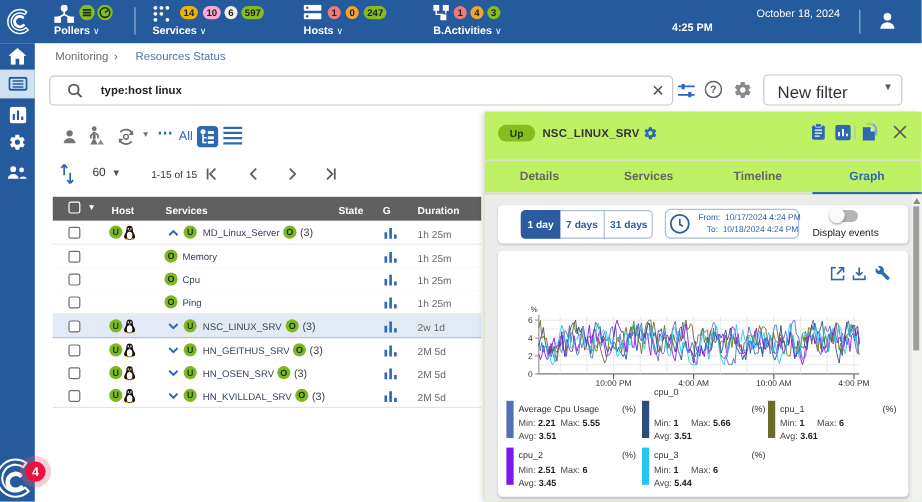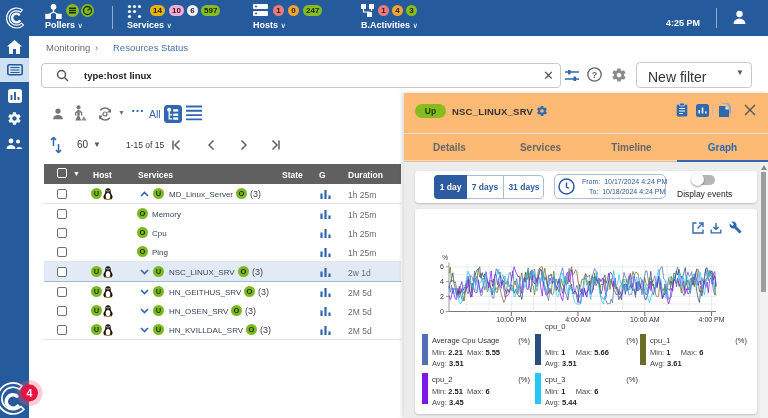--- a/index.html
+++ b/index.html
@@ -32,21 +32,21 @@
 .row.hl { background:#e2ebf5; border-bottom:1px solid #9fbcd8; }
 .cb { position:absolute; left:13px; top:5px; width:10px; height:10px; border:1.4px solid #6f6f6f; border-radius:2px; background:#fff;}
 .ubadge { position:absolute; width:11px; height:11px; border-radius:50%; background:#7cb821;
   color:#253a10; font-size:7.5px; font-weight:bold; text-align:center; line-height:11px; top:4px;}
 .rowname { position:absolute; top:6px; font-size:8px; color:#39445a; white-space:nowrap;}
 .dur { position:absolute; left:304px; top:6px; font-size:8.5px; color:#6a6a6a; }
 .cnt { position:absolute; top:5px; font-size:9px; color:#444; }
 
 
 #panel { position:absolute; left:404px; top:93px; width:364px; height:325px;
-  background:#fdba74; box-shadow:-2px 0 4px rgba(0,0,0,0.15); z-index:3;}
+  background:#bef264; box-shadow:-2px 0 4px rgba(0,0,0,0.15); z-index:3;}
 #ptabs { position:absolute; left:0; top:40px; width:364px; height:28px; border-top:1px solid #e0e0e0; border-bottom:1px solid #e0e0e0;}
 .ptab { position:absolute; top:8px; width:91px; text-align:center; font-size:10px; color:#666; font-weight:bold;}
 #pbody { position:absolute; left:0; top:69px; width:364px; height:256px; background:#ececec; }
 .card { position:absolute; background:#fff; border-radius:4px; box-shadow:0 1px 2px rgba(0,0,0,0.18); }
 
 
 .lg { position:absolute; font-size:7.5px; color:#4a4a4a; white-space:nowrap;}
 .lgbar { position:absolute; width:6px; height:31px; }
 .lgb { font-weight:bold; color:#222; }
 
@@ -118,21 +118,22 @@
       <rect x="8" y="0" width="5" height="5"></rect>
       <rect x="6" y="8" width="5" height="5"></rect>
     </g>
     <path d="M2.5 5 v3 h6 M10.5 5 v2" stroke="#fff" fill="none" stroke-width="1.2"></path>
   </svg>
   <span class="badge abs" style="left:378px;top:5px;background:#f07a7a;width:11px;padding:0">1</span>
   <span class="badge abs" style="left:392px;top:5px;background:#f3a32e;width:11px;padding:0">4</span>
   <span class="badge abs" style="left:406px;top:5px;background:#84bd1d;width:11px;padding:0">3</span>
   <div class="tblabel" style="left:361px;top:20px">B.Activities <span style="font-weight:normal;font-size:7.5px">∨</span></div>
 
-  <div class="tblabel" style="left:560px;top:18px;width:140px;text-align:right">4:25 PM</div>
+  <div class="tblabel" style="left:560px;top:6px;width:140px;text-align:right;font-weight:normal">October 18, 2024</div>
+  <div class="tblabel" style="left:560px;top:18px;width:140px;">4:25 PM</div>
   <div class="sep" style="left:716px;top:8px;height:20px"></div>
   <svg class="abs" style="left:731px;top:9px" width="17" height="17" viewBox="0 0 17 17">
     <circle cx="8.5" cy="5" r="3.2" fill="#fff"></circle>
     <path d="M2.5 15 a6 5.4 0 0 1 12 0 z" fill="#fff"></path>
   </svg>
 </div>
 
 <div id="sidebar">
   <div id="sideSel"></div>
   <svg class="abs" style="left:7px;top:4px" width="15" height="14" viewBox="0 0 15 14">

